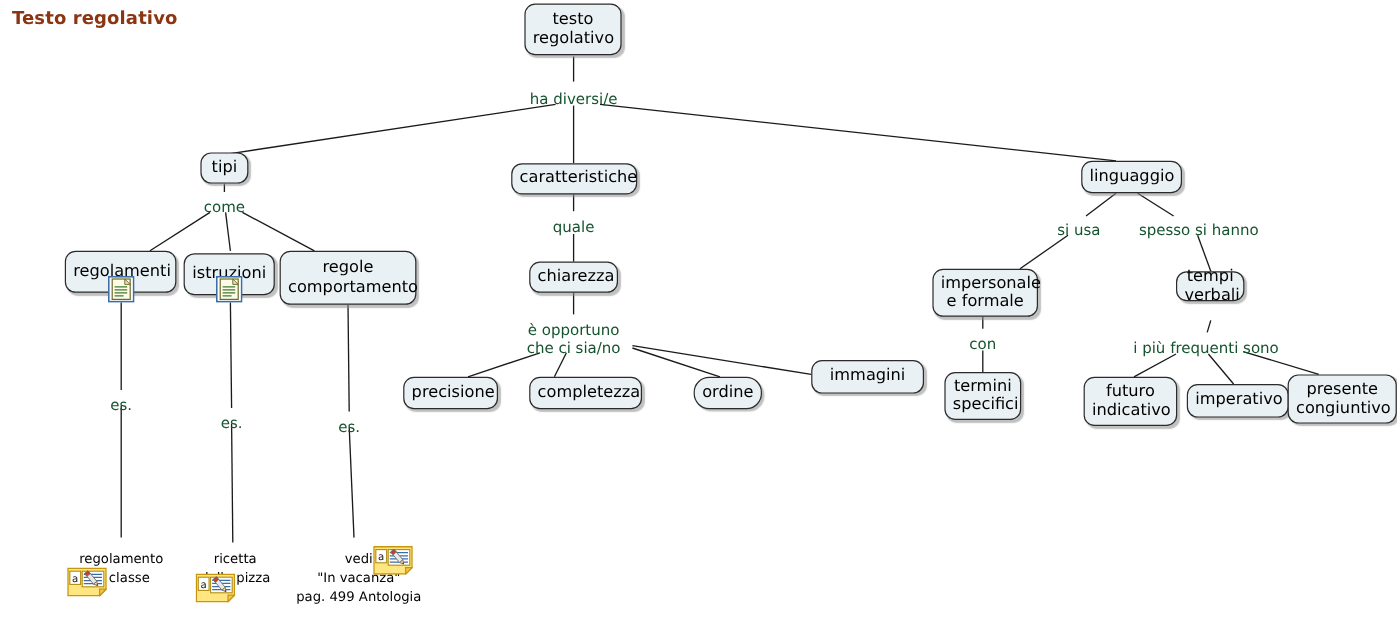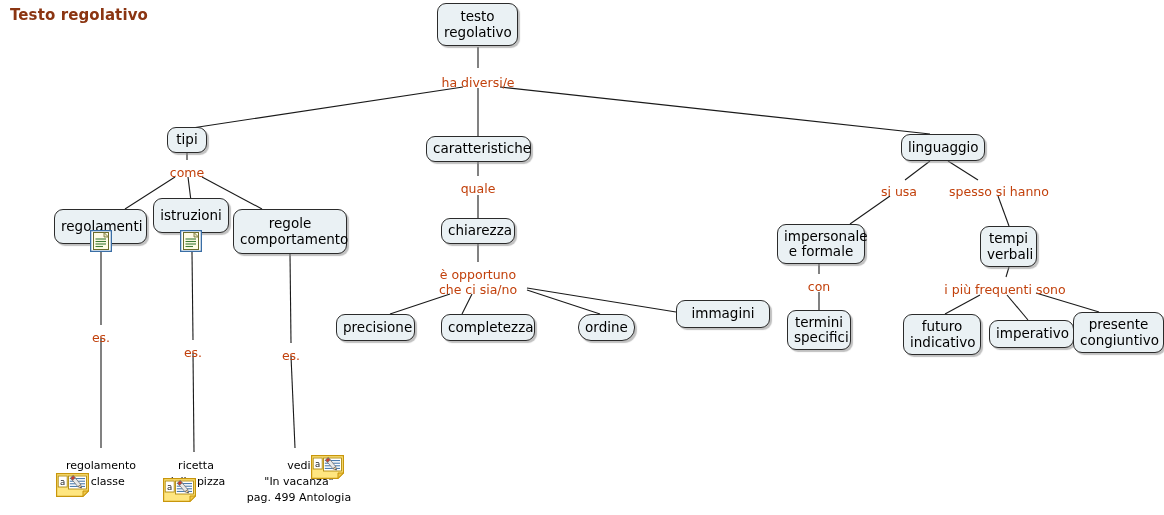--- a/index.html
+++ b/index.html
@@ -58,21 +58,21 @@
   .node .node-text {
     display: block;
     width: 100%;
     white-space: pre-line;
   }
   
   .link-label {
     position: absolute;
     font-size: 12.5px;
     line-height: 14.5px;
-    color: #c2410c;
+    color: #14532d;
     background: transparent;
     text-align: center;
     white-space: pre-line;
     transform: translateX(-50%);
   }
   
   .leaf-text {
     position: absolute;
     font-size: 11px;
     line-height: 16px;
@@ -139,35 +139,35 @@
       </div>
       <div class="node" style="left: 426px; top: 136px; width: 105px; height: 26px;">
         <span class="node-text">caratteristiche</span>
       </div>
       <div class="node" style="left: 901px; top: 134px; width: 84px; height: 27px;">
         <span class="node-text">linguaggio</span>
       </div>
       <div class="node" style="left: 54px; top: 209px; width: 93px; height: 35px;">
         <span class="node-text">regolamenti</span>
       </div>
-      <div class="node" style="left: 153px; top: 198px; width: 76px; height: 35px;">
+      <div class="node" style="left: 153px; top: 211px; width: 76px; height: 35px;">
         <span class="node-text">istruzioni</span>
       </div>
       <div class="node" style="left: 233px; top: 209px; width: 114px; height: 45px;">
         <span class="node-text">regole
 comportamento</span>
       </div>
       <div class="node" style="left: 441px; top: 218px; width: 74px; height: 26px;">
         <span class="node-text">chiarezza</span>
       </div>
       <div class="node" style="left: 777px; top: 224px; width: 88px; height: 40px;">
         <span class="node-text">impersonale
 e formale</span>
       </div>
-      <div class="node" style="left: 980px; top: 226px; width: 57px; height: 41px;">
+      <div class="node" style="left: 980px; top: 226px; width: 57px; height: 25px;">
         <span class="node-text">tempi
 verbali</span>
       </div>
       <div class="node" style="left: 336px; top: 314px; width: 79px; height: 27px;">
         <span class="node-text">precisione</span>
       </div>
       <div class="node" style="left: 441px; top: 314px; width: 94px; height: 27px;">
         <span class="node-text">completezza</span>
       </div>
       <div class="node" style="left: 578px; top: 314px; width: 57px; height: 27px; border-radius: 13px;">

